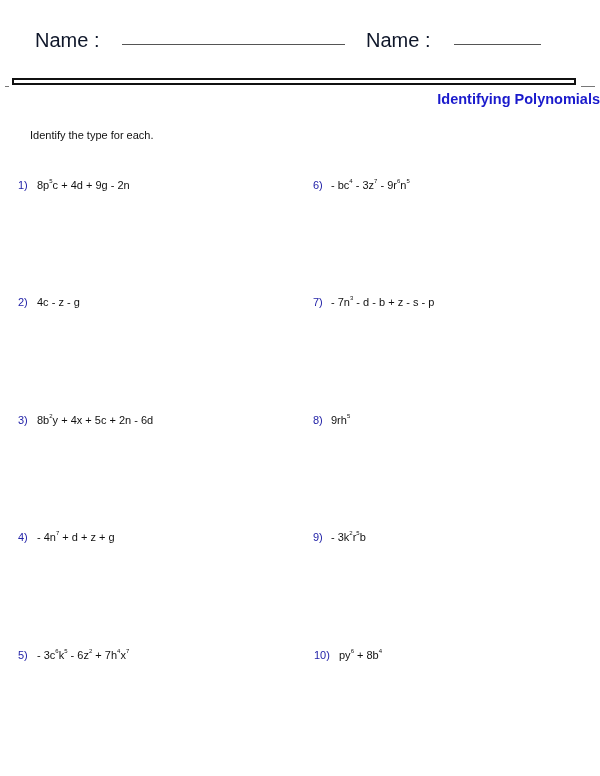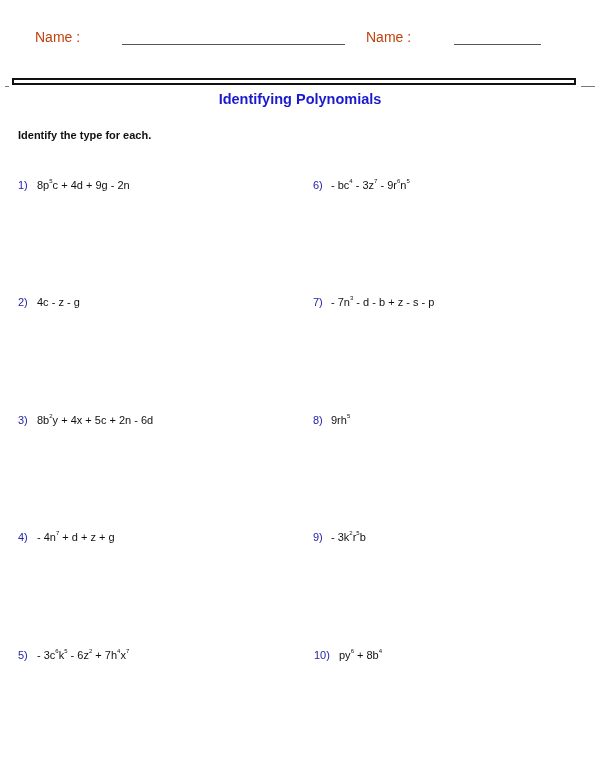--- a/index.html
+++ b/index.html
@@ -10,22 +10,22 @@
   body {
     width: 600px;
     height: 776px;
     position: relative;
     overflow: hidden;
     font-family: "Liberation Sans", sans-serif;
     color: #111111;
   }
   .abs { position: absolute; }
   .hdr-label {
-    font-size: 14px;
-    color: #c2410c;
+    font-size: 20px;
+    color: #0f172a;
     white-space: nowrap;
   }
   .hdr-line {
     height: 0;
     border-top: 1.5px solid #555;
   }
   .bar {
     left: 12px;
     top: 78px;
     width: 560px;
@@ -34,30 +34,30 @@
     background: #ffffff;
   }
   .dash {
     height: 0;
     border-top: 1px solid #777;
   }
   .title {
     left: 0;
     width: 600px;
     top: 91px;
-    text-align: center;
+    text-align: right;
     font-size: 14.5px;
     font-weight: bold;
     color: #1a1acc;
   }
   .instructions {
-    left: 18px;
+    left: 30px;
     top: 129px;
     font-size: 11px;
-    font-weight: bold;
+    font-weight: normal;
     color: #111;
   }
   .prob {
     font-size: 11px;
     white-space: nowrap;
     color: #111;
   }
   .prob .num {
     color: #2323a8;
     display: inline-block;

